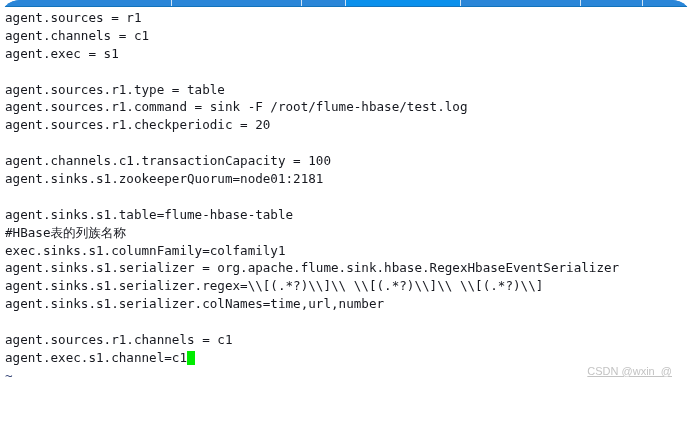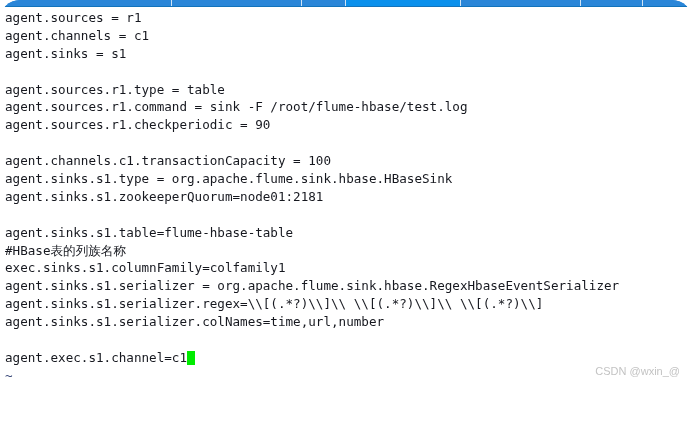--- a/index.html
+++ b/index.html
@@ -88,27 +88,28 @@
   }
 
   
   .tilde {
     color: #3b4a7a;
   }
 
   
   .watermark {
     position: absolute;
-    right: 12px;
+    right: 20px;
     bottom: 18px;
     font-family: "Liberation Sans", sans-serif;
     font-size: 11px;
     color: #c3c3c3;
     white-space: pre;
     user-select: none;
+    text-decoration: underline;
   }
 </style>
 </head>
 <body>
 
 <div id="screenshot">
 
   <div class="tabstrip" id="tabstrip">
       <div class="tab" style="width: 172px;"></div>
       <div class="tab" style="width: 130px;"></div>
@@ -116,36 +117,36 @@
       <div class="tab active" style="width: 115px;"></div>
       <div class="tab" style="width: 120px;"></div>
       <div class="tab" style="width: 62px;"></div>
       <div class="tab" style="width: 49px;"></div>
     </div>
   <div class="tabstrip-underline"></div>
 
   <div class="terminal" id="terminal">
       <div class="line">agent.sources = r1</div>
       <div class="line">agent.channels = c1</div>
-      <div class="line">agent.sinks = s1</div>
+      <div class="line">agent.exec = s1</div>
       <div class="line blank">&nbsp;</div>
       <div class="line">agent.sources.r1.type = table</div>
       <div class="line">agent.sources.r1.command = sink -F /root/flume-hbase/test.log</div>
-      <div class="line">agent.sources.r1.checkperiodic = 90</div>
+      <div class="line">agent.sources.r1.checkperiodic = 20</div>
       <div class="line blank">&nbsp;</div>
       <div class="line">agent.channels.c1.transactionCapacity = 100</div>
-      <div class="line">agent.sinks.s1.type = org.apache.flume.sink.hbase.HBaseSink</div>
       <div class="line">agent.sinks.s1.zookeeperQuorum=node01:2181</div>
       <div class="line blank">&nbsp;</div>
       <div class="line">agent.sinks.s1.table=flume-hbase-table</div>
       <div class="line">#HBase表的列族名称</div>
       <div class="line">exec.sinks.s1.columnFamily=colfamily1</div>
       <div class="line">agent.sinks.s1.serializer = org.apache.flume.sink.hbase.RegexHbaseEventSerializer</div>
       <div class="line">agent.sinks.s1.serializer.regex=\\[(.*?)\\]\\ \\[(.*?)\\]\\ \\[(.*?)\\]</div>
       <div class="line">agent.sinks.s1.serializer.colNames=time,url,number</div>
       <div class="line blank">&nbsp;</div>
+      <div class="line">agent.sources.r1.channels = c1</div>
       <div class="line"><span>agent.exec.s1.channel=c1</span><span class="cursor"></span></div>
       <div class="line tilde">~</div>
     </div>
 
   <div class="watermark">CSDN @wxin_@</div>
 
 </div>
 
 </body></html>

